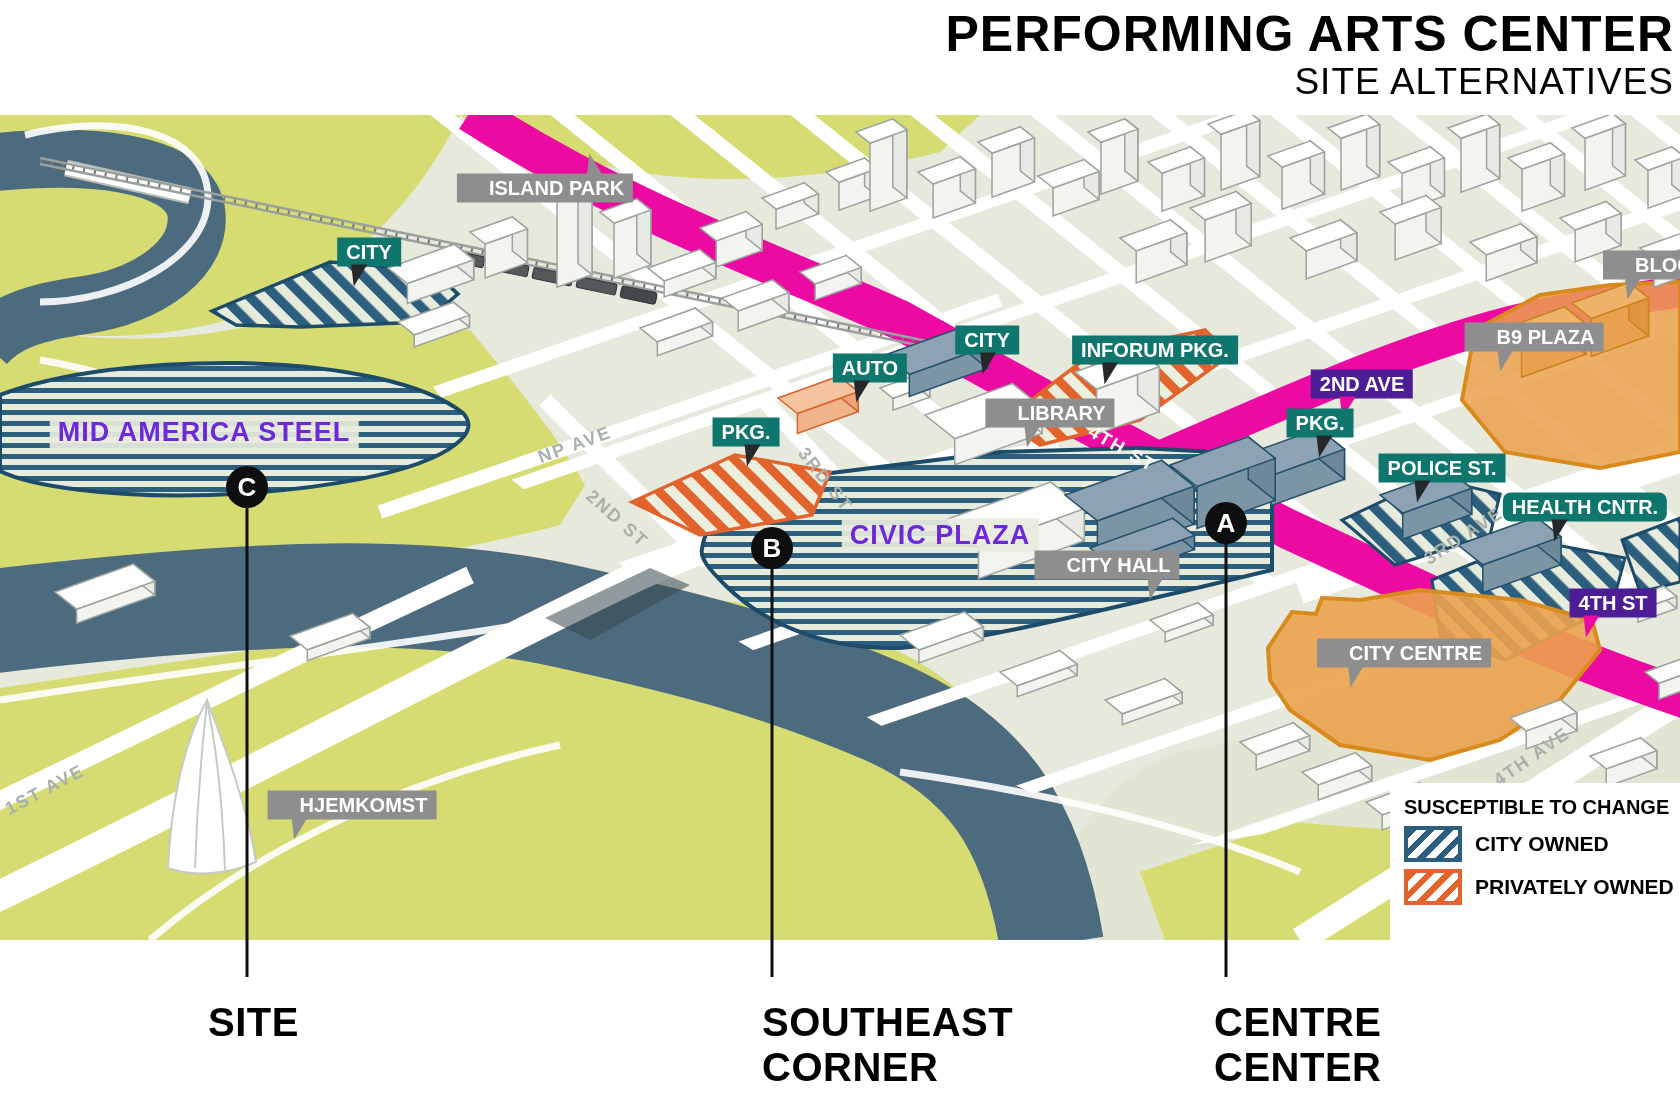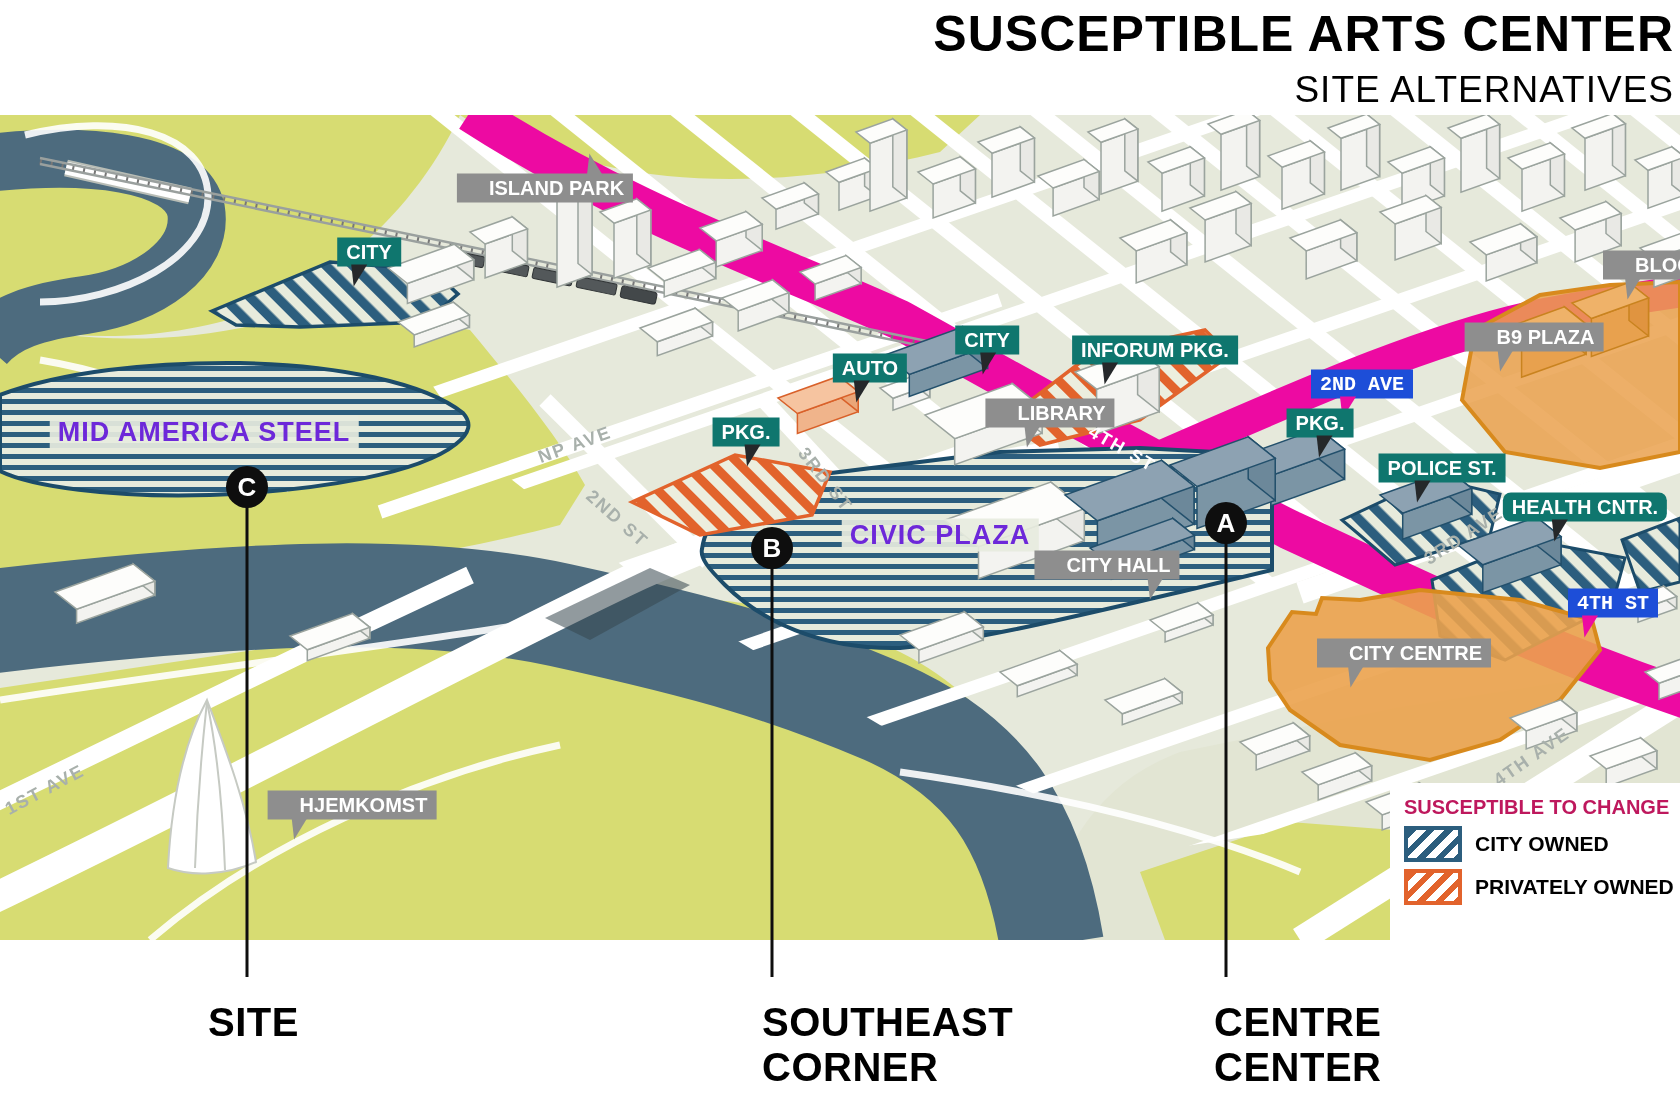--- a/index.html
+++ b/index.html
@@ -1,28 +1,28 @@
 <!DOCTYPE html>
 <html><head>
 <meta charset="utf-8">
 <style>
   html,body{margin:0;padding:0;background:#fff;}
   .page{position:relative;width:1680px;height:1120px;background:#ffffff;overflow:hidden;
         font-family:"Liberation Sans",sans-serif;}
   .title-block{position:absolute;top:8px;right:6px;text-align:right;color:#000;z-index:60;}
   .title-main{font-size:50px;font-weight:700;letter-spacing:1px;line-height:1.05;}
-  .title-sub{font-size:37px;font-weight:400;letter-spacing:1px;margin-top:8px;}
+  .title-sub{font-size:37px;font-weight:400;letter-spacing:1px;margin-top:0;}
   #map-svg{position:absolute;left:0;top:115px;z-index:1;}
   #overlays{position:absolute;left:0;top:0;width:1680px;height:1120px;z-index:10;pointer-events:none;}
   .tag{position:absolute;transform:translate(-50%,-50%);padding:3px 9px;font-weight:700;font-size:20px;
        color:#fff;white-space:nowrap;z-index:30;}
   .tag.left-anchor{transform:translate(0,-50%);}
   .tag-dark{background:#0f766e;}
   .tag-gray{background:#8e8e8e;padding-left:32px;}
-  .tag-magenta{background:#1d4ed8;font-family:Liberation Mono, monospace;}
+  .tag-magenta{background:#4c1d95;}
   .tail{position:absolute;width:0;height:0;}
   .tail-down{top:calc(100% - 2px);border-left:8px solid transparent;border-right:8px solid transparent;
              border-top:22px solid #25282a;transform:skewX(-14deg);transform-origin:top;}
   .tag-dark > .tail-down{border-top-color:#25282a;}
   .tag-gray > .tail-down{border-top-color:#8e8e8e;}
   .tag-magenta > .tail-down{border-top-color:#ed0aa2;}
   .tail-up{bottom:calc(100% - 2px);border-left:8px solid transparent;border-right:8px solid transparent;
            border-bottom:22px solid #8e8e8e;transform:skewX(14deg);transform-origin:bottom;}
   .street-label{position:absolute;font-weight:700;font-size:18px;color:#a8b0ab;letter-spacing:2px;
                 white-space:nowrap;z-index:20;}
@@ -30,34 +30,34 @@
   .area-label{position:absolute;transform:translate(-50%,-50%);font-weight:700;font-size:27px;color:#6d28d9;
               background:rgba(231,235,222,0.92);padding:1px 8px;letter-spacing:1px;white-space:nowrap;z-index:22;}
   .marker{position:absolute;width:42px;height:42px;border-radius:50%;background:#0e0e0e;color:#fff;
           font-weight:700;font-size:26px;display:flex;align-items:center;justify-content:center;
           transform:translate(-50%,-50%);z-index:40;}
   .marker-line{position:absolute;width:3px;background:#0e0e0e;transform:translateX(-50%);z-index:26;}
   .site-name{position:absolute;font-size:40px;font-weight:700;color:#000;line-height:1.13;
              letter-spacing:0.5px;white-space:nowrap;z-index:60;}
   .legend-backdrop{position:absolute;left:1390px;top:783px;width:290px;height:160px;background:#fff;z-index:45;}
   .legend{position:absolute;left:1404px;top:796px;z-index:50;}
-  .legend-heading{font-size:20px;font-weight:700;color:#be185d;white-space:nowrap;}
+  .legend-heading{font-size:20px;font-weight:700;color:#000000;white-space:nowrap;}
   .legend-row{display:flex;align-items:center;margin-top:7px;gap:13px;}
   .swatch{width:58px;height:36px;box-sizing:border-box;border:4px solid #2c5e7e;flex:0 0 auto;}
   .swatch-city{border-color:#2c5e7e;background:repeating-linear-gradient(135deg,#2c5e7e 0 6px,#ffffff 6px 13px);}
   .swatch-private{border-color:#e2632c;background:repeating-linear-gradient(135deg,#e2632c 0 6px,#ffffff 6px 13px);}
   .legend-label{font-size:21px;font-weight:700;color:#000;white-space:nowrap;}
 </style>
 </head>
 <body>
 
 <div class="page">
 
   <div class="title-block">
-    <div class="title-main">SUSCEPTIBLE ARTS CENTER</div>
+    <div class="title-main">PERFORMING ARTS CENTER</div>
     <div class="title-sub">SITE ALTERNATIVES</div>
   </div>
 
   <svg id="map-svg" width="1680" height="825" viewBox="0 115 1680 825" xmlns="http://www.w3.org/2000/svg">
     <defs>
       <pattern id="hb" width="7" height="11" patternUnits="userSpaceOnUse">
         <rect width="7" height="11" fill="#e7ebdc"></rect>
           <rect y="3" width="7" height="5" fill="#2c5e7e"></rect>
       </pattern>
       <pattern id="db" width="19" height="19" patternUnits="userSpaceOnUse" patternTransform="rotate(-45)">

